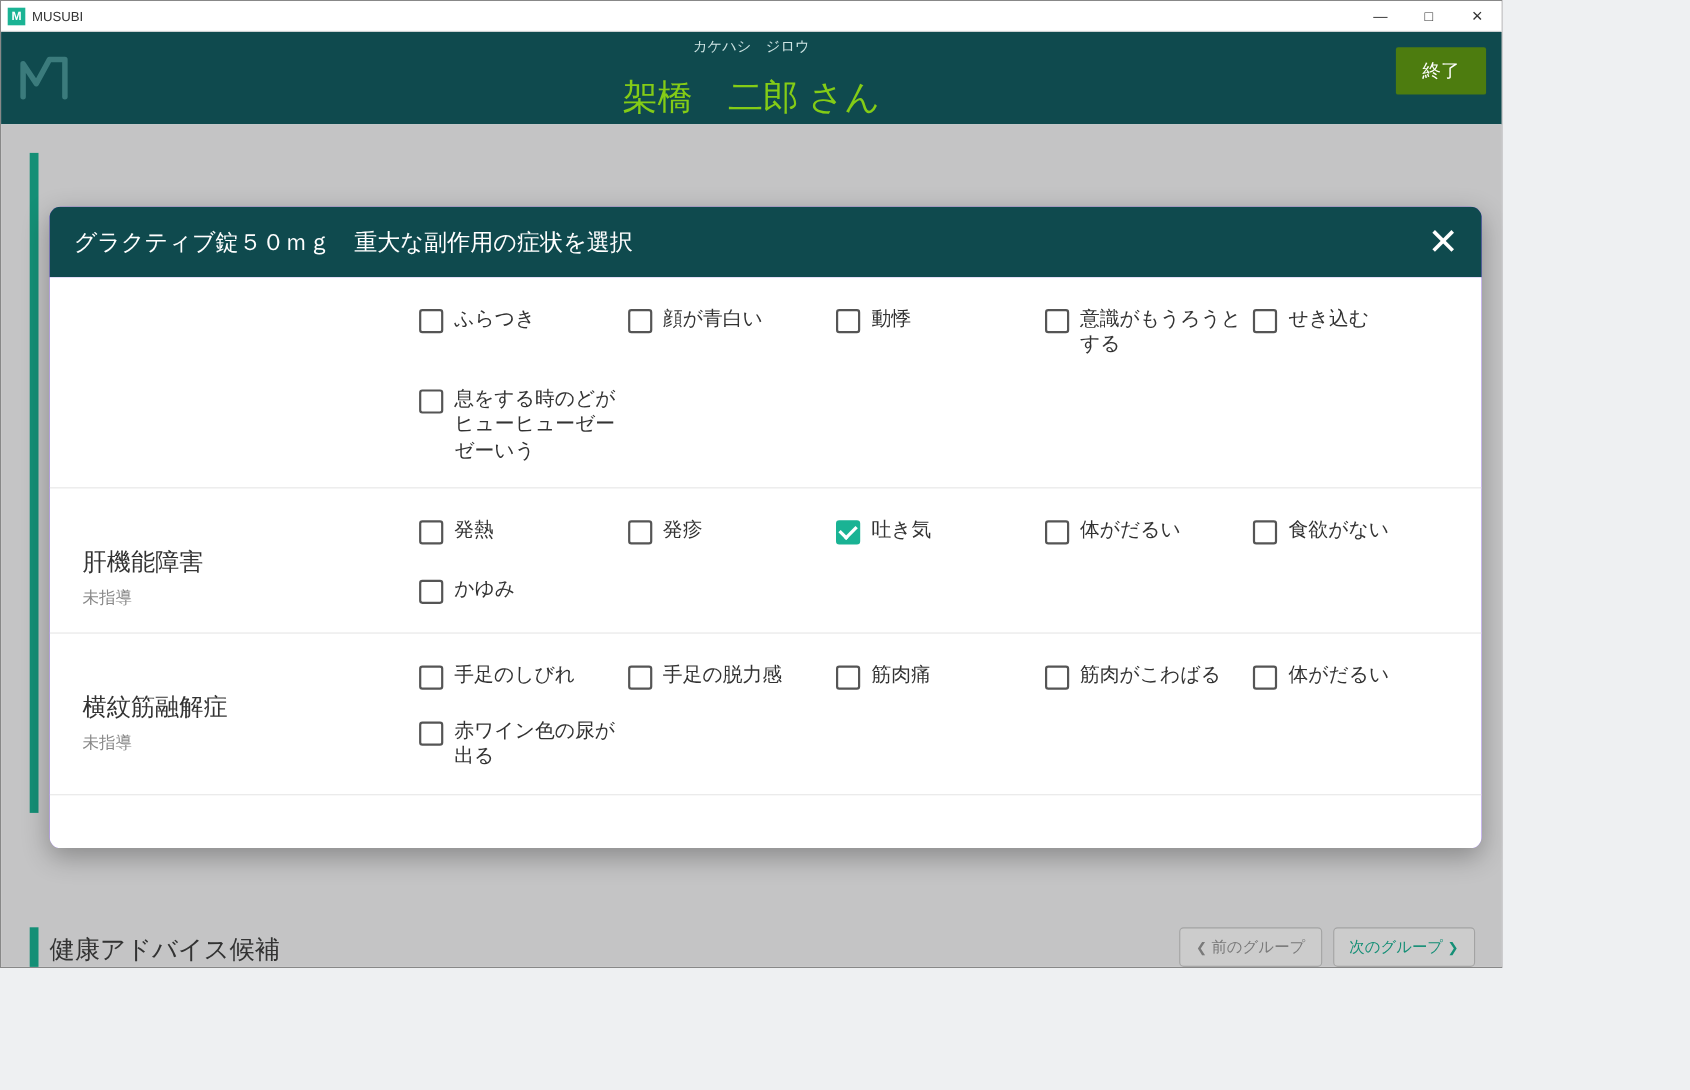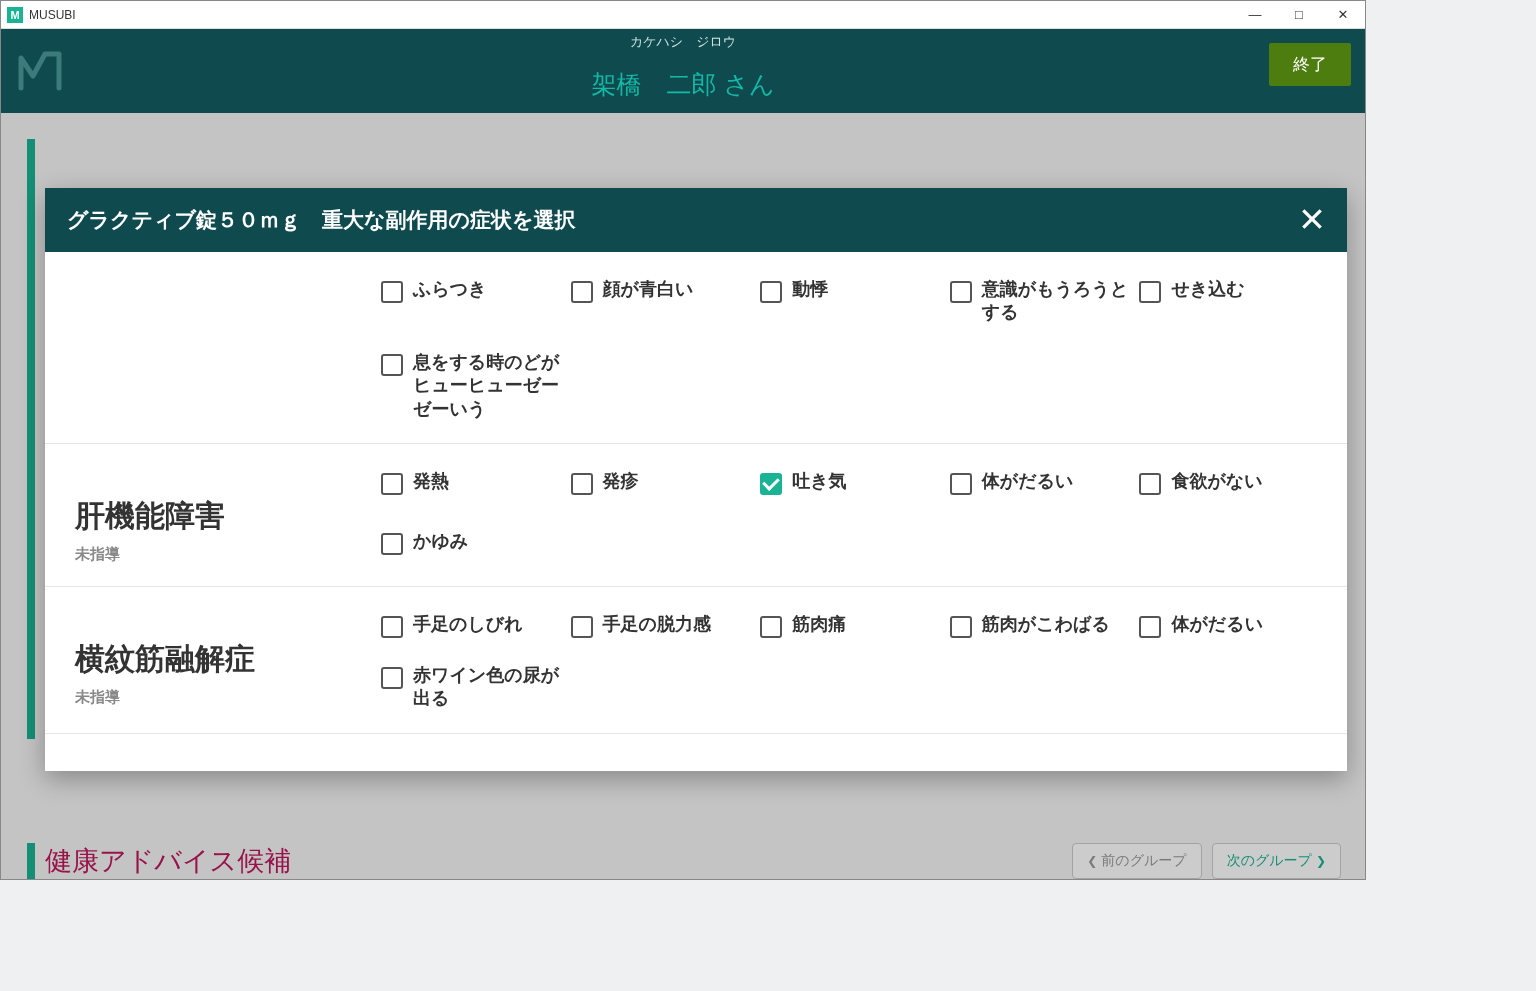--- a/index.html
+++ b/index.html
@@ -57,23 +57,23 @@
   .patient-ruby-wrap {
     position:absolute;
     left:50%; transform:translateX(-50%);
     top:4px;
     font-size:13px;
     color:#cfe5e4;
   }
   .patient-name-wrap {
     position:absolute;
     left:50%; transform:translateX(-50%);
-    bottom:12px;
-    font-size:25px;
-    color:#14b8a6;
+    bottom:2px;
+    font-size:32px;
+    color:#84cc16;
   }
   .end-button {
     position:absolute;
     right:14px;
     top:14px;
     background:#4d7c0f;
     color:#fff;
     padding:10px 24px;
     font-size:17px;
     border-radius:2px;
@@ -98,22 +98,22 @@
     left:26px;
     bottom:0;
     width:8px;
     height:36px;
     background:#1ab394;
   }
   .advice-title {
     position:absolute;
     left:44px;
     bottom:0;
-    font-size:27px;
-    color:#be185d;
+    font-size:23px;
+    color:#404040;
   }
   .footer-nav {
     position:absolute;
     right:24px;
     bottom:0;
     display:flex;
     gap:10px;
   }
   .nav-btn {
     border:1px solid #ccc;
@@ -138,23 +138,22 @@
     position:absolute;
     top:75px;
     left:44px;
     right:18px;
     bottom:108px;
     background:#8b5cf6;
     box-shadow:0 8px 24px rgba(0,0,0,0.3);
     display:flex;
     flex-direction:column;
     z-index:60;
-    border-radius:0;
+    border-radius:10px;
     overflow:hidden;
-    font-weight:bold;
   }
   .modal-header {
     height:64px;
     background:#0f4a4e;
     color:#fff;
     display:flex;
     align-items:center;
     padding:0 22px;
     font-size:21px;
   }
@@ -211,21 +210,21 @@
     display:flex;
     border-bottom:1px solid #e6e6e6;
     padding:22px 26px 22px 26px;
   }
   .section-label {
     width:310px;
     padding-left:4px;
     padding-top:30px;
   }
   .section-name {
-    font-size:30px;
+    font-size:22px;
     color:#333;
     margin-bottom:8px;
   }
   .section-sub {
     font-size:15px;
     color:#888;
   }
   .check-grid {
     flex:1;
     display:grid;

